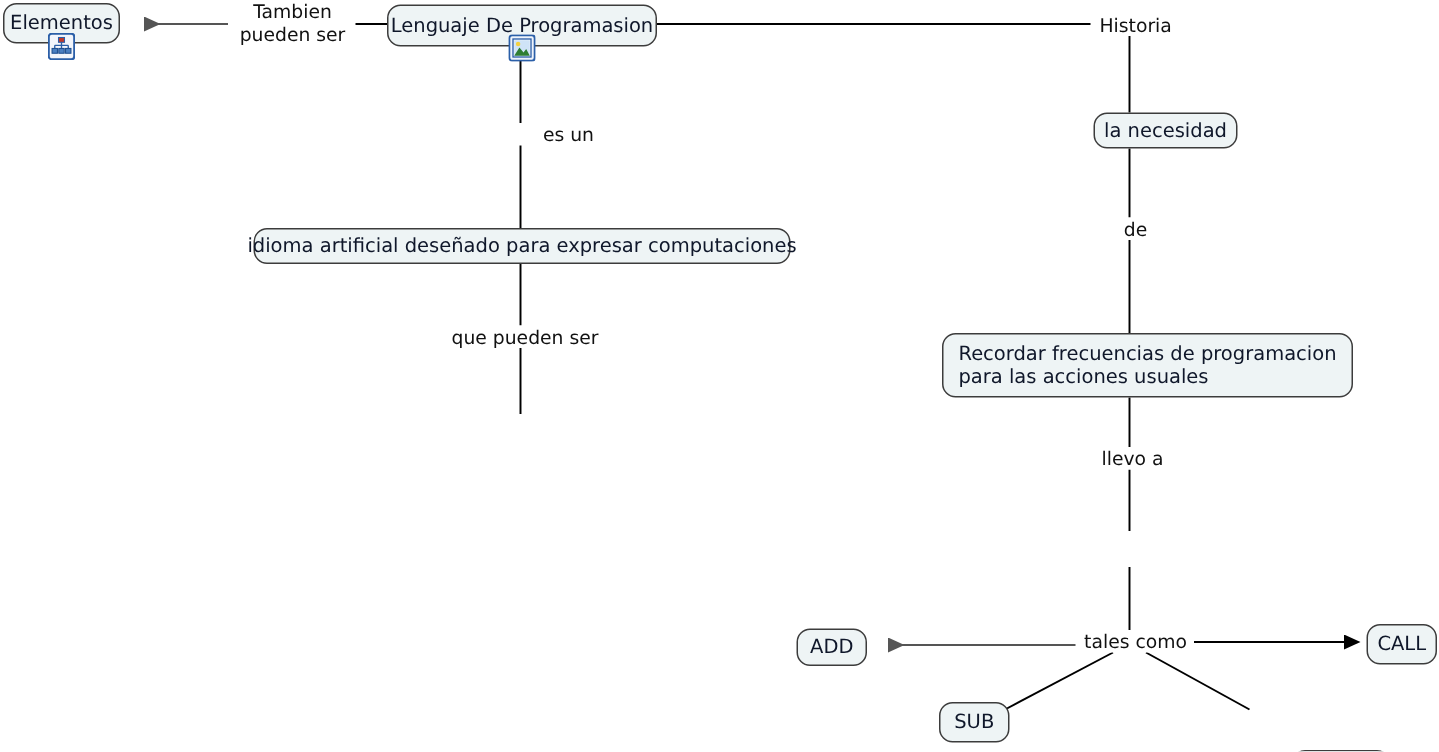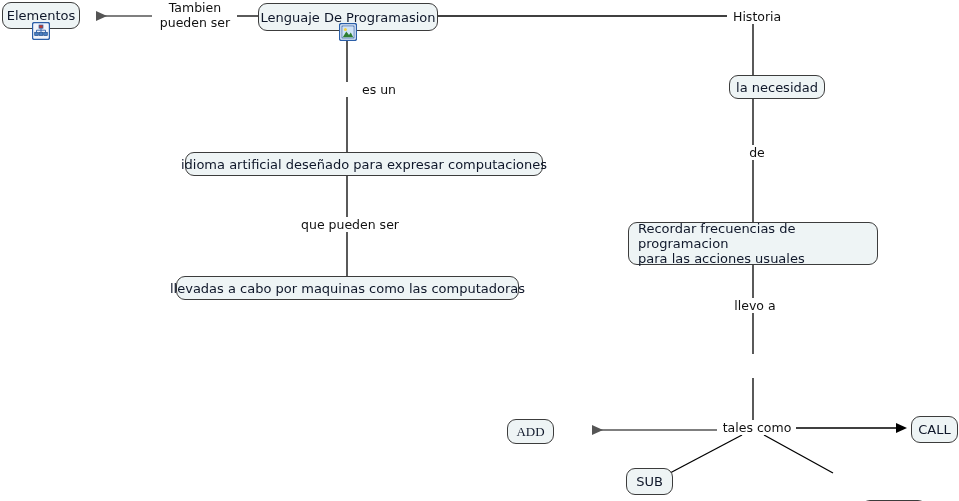--- a/index.html
+++ b/index.html
@@ -131,39 +131,36 @@
   <div class="node-icon" style="left:339px; top:23px;">
     <svg viewBox="0 0 18 18" width="18" height="18">
       <rect x="0.5" y="0.5" width="17" height="17" rx="2" fill="#eef3fb" stroke="#2b5fa8" stroke-width="1.4"></rect>
       <rect x="3" y="3" width="12" height="12" fill="#ffffff" stroke="#2b5fa8" stroke-width="0.9"></rect>
       <rect x="3.8" y="3.8" width="10.4" height="10.4" fill="#cfe3f7"></rect>
       <circle cx="6.4" cy="6.4" r="1.5" fill="#f4d03f"></circle>
       <path d="M3.8,14.2 L7.3,8.6 L10.0,12.0 L11.8,9.6 L14.2,14.2 Z" fill="#2e7d32"></path>
     </svg>
   </div>
 
-  <div class="node" style="left:169px; top:152px; width:358px; height:24px;margin-left:16px;">
+  <div class="node" style="left:169px; top:152px; width:358px; height:24px;">
     <span>idioma artificial deseñado para expresar computaciones</span>
   </div>
 
-  <div class="node" style="left:176px; top:276px; width:343px; height:24px;">
-    <span>llevadas a cabo por maquinas como las computadoras</span>
-  </div>
 
   <div class="node" style="left:705px; top:75px; width:96px; height:24px;margin-left:24px;">
     <span>la necesidad</span>
   </div>
 
-  <div class="node multiline" style="left:628px; top:222px; width:250px; height:43px;">
+  <div class="node multiline" style="left:628px; top:222px; width:274px; height:43px;">
     <span>Recordar frecuencias de programacion
 para las acciones usuales</span>
   </div>
 
 
-  <div class="node" style="left:507px; top:419px; width:47px; height:25px;font-family:Liberation Serif, serif;">
+  <div class="node" style="left:531px; top:419px; width:47px; height:25px;">
     <span>ADD</span>
   </div>
 
   <div class="node" style="left:911px; top:416px; width:47px; height:27px;">
     <span>CALL</span>
   </div>
 
   <div class="node" style="left:626px; top:468px; width:47px; height:27px;">
     <span>SUB</span>
   </div>

